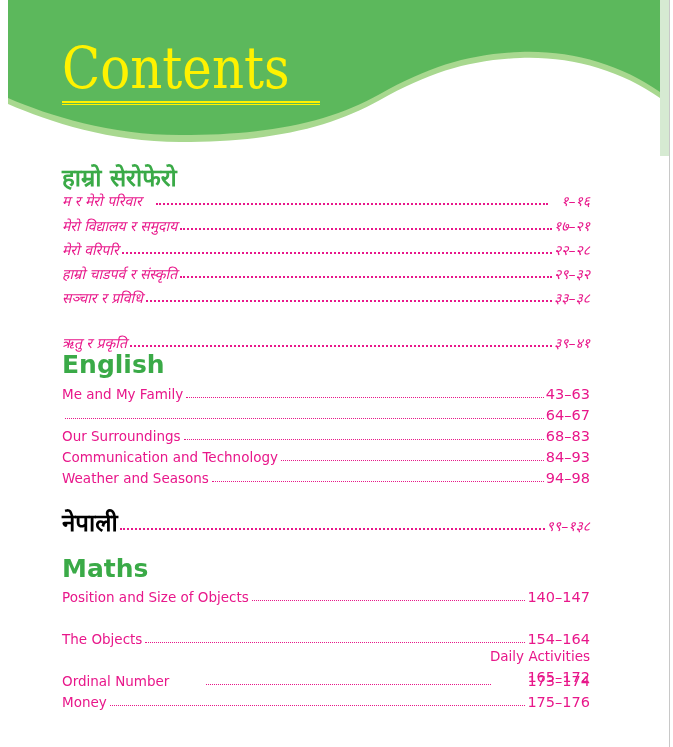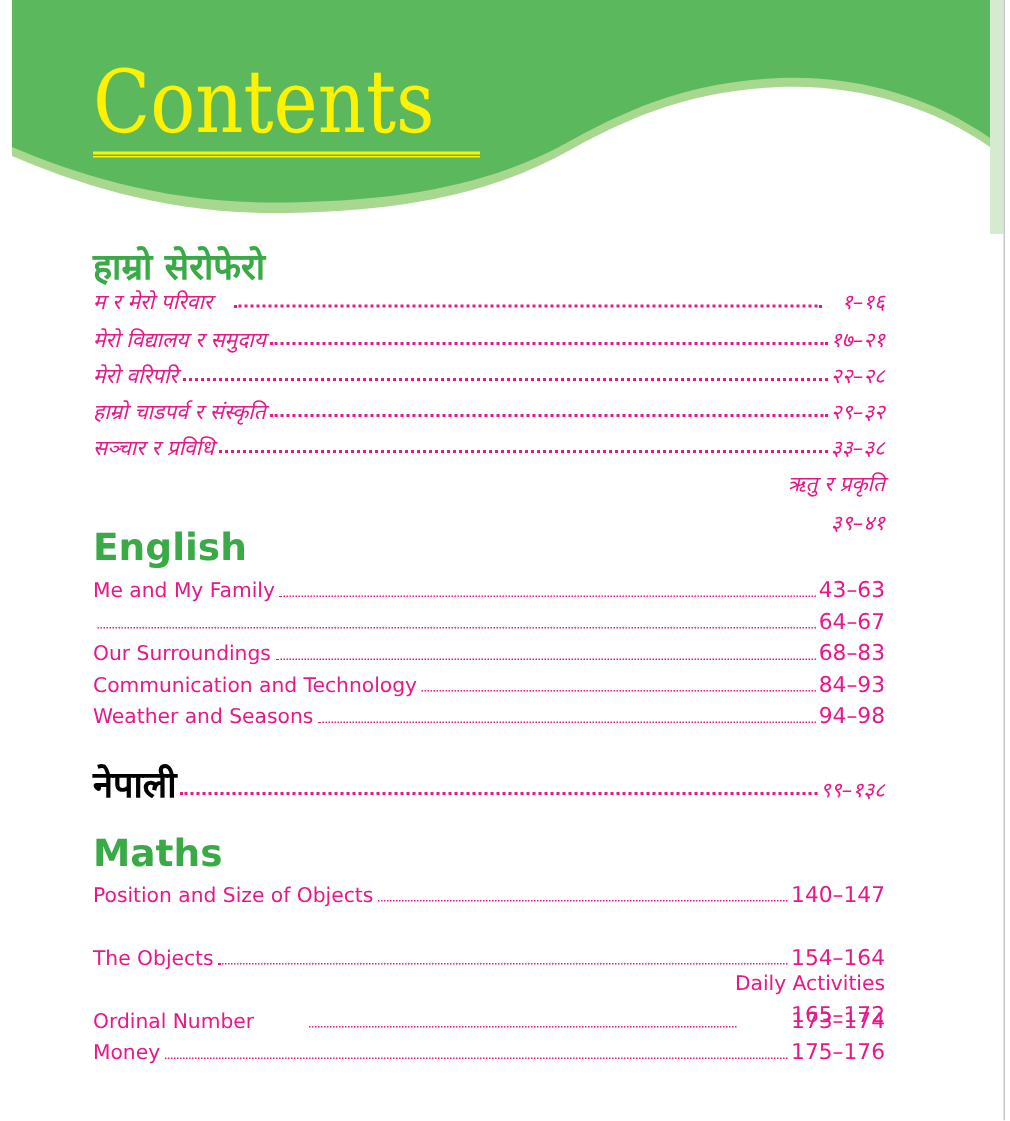--- a/index.html
+++ b/index.html
@@ -66,21 +66,21 @@
   <div class="row np-row" style="top:263px;">
     <span class="label">हाम्रो चाडपर्व र संस्कृति</span>
     <span class="leader"></span>
     <span class="pages">२९–३२</span>
   </div>
   <div class="row np-row" style="top:287px;">
     <span class="label">सञ्चार र प्रविधि</span>
     <span class="leader"></span>
     <span class="pages">३३–३८</span>
   </div>
-  <div class="row np-row" style="top:312px;flex-direction:column;">
+  <div class="row np-row" style="top:332px;">
     <span class="label">ऋतु र प्रकृति</span>
     <span class="leader"></span>
     <span class="pages">३९–४१</span>
   </div>
 
   <div class="section-head sec-en" style="top:350px;">English</div>
 
   <div class="row en-row" style="top:382px;">
     <span class="label">Me and My Family</span>
     <span class="leader"></span>

